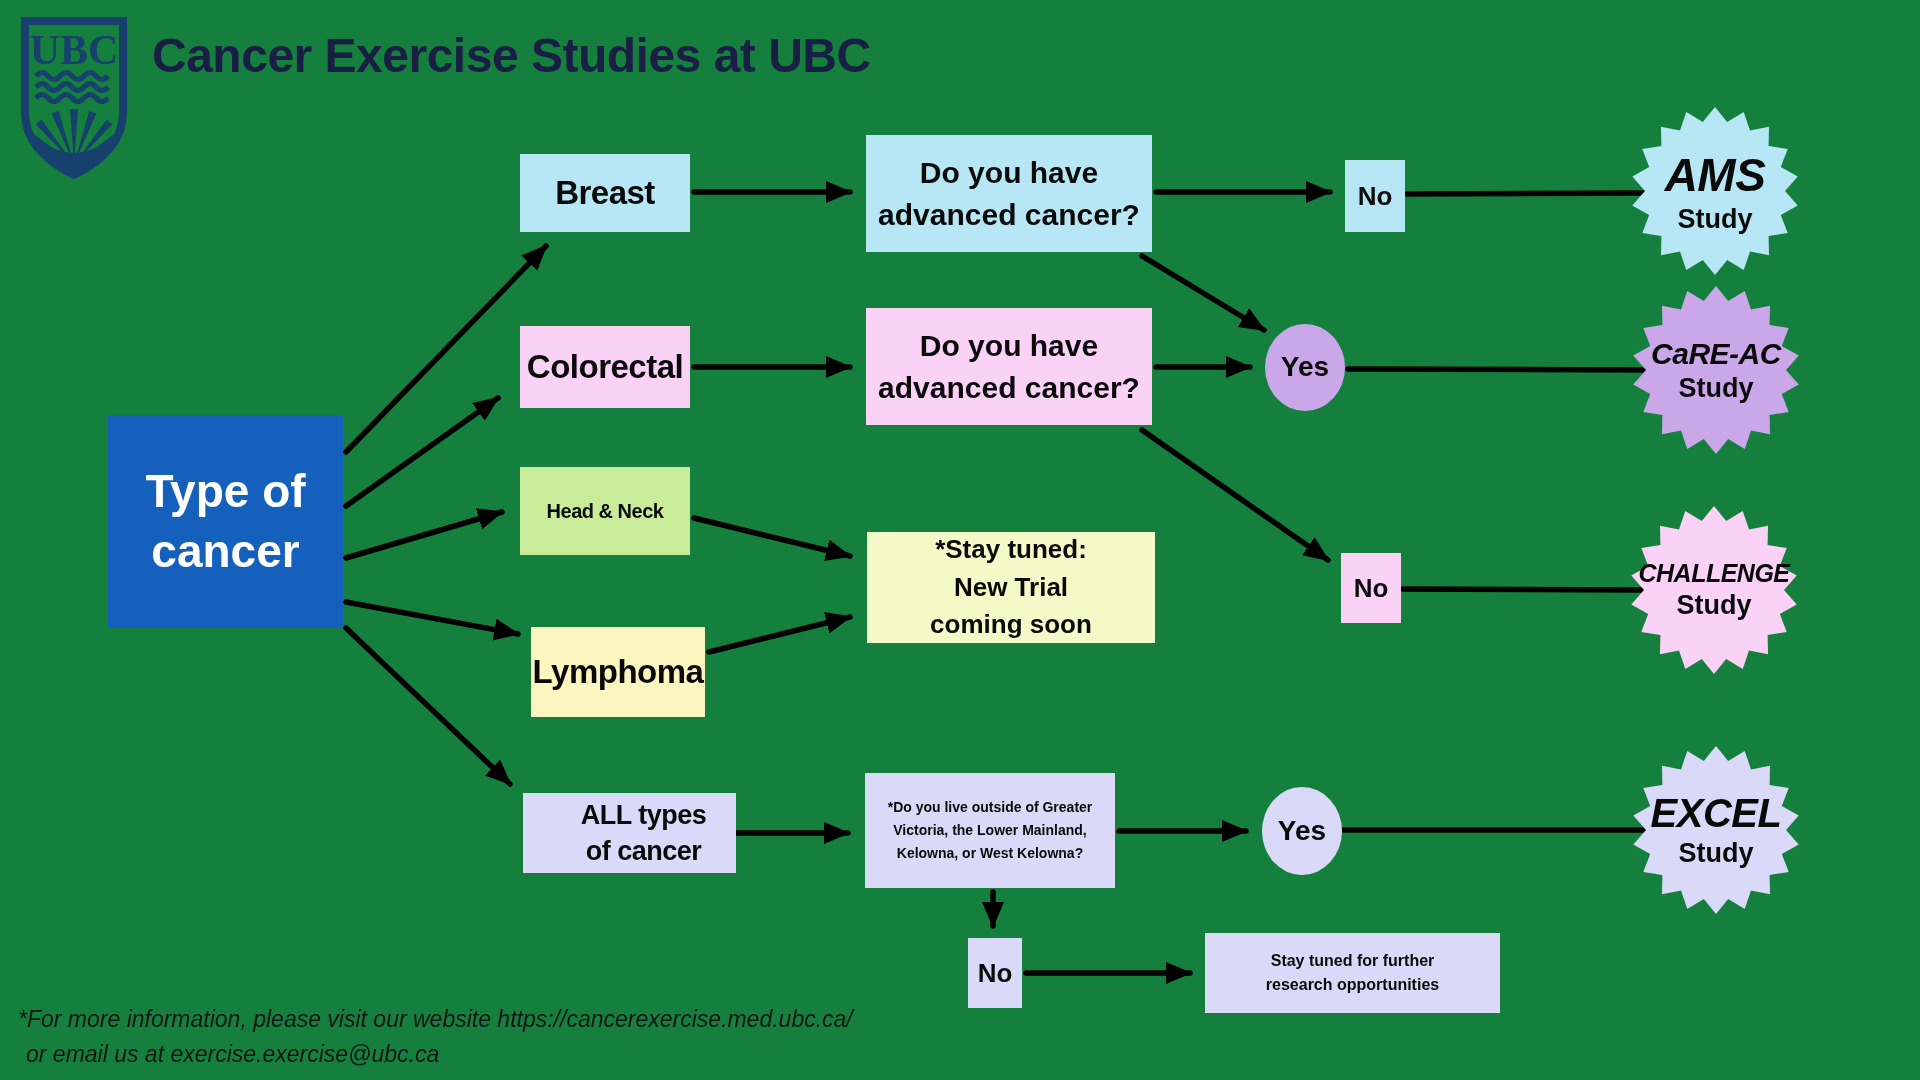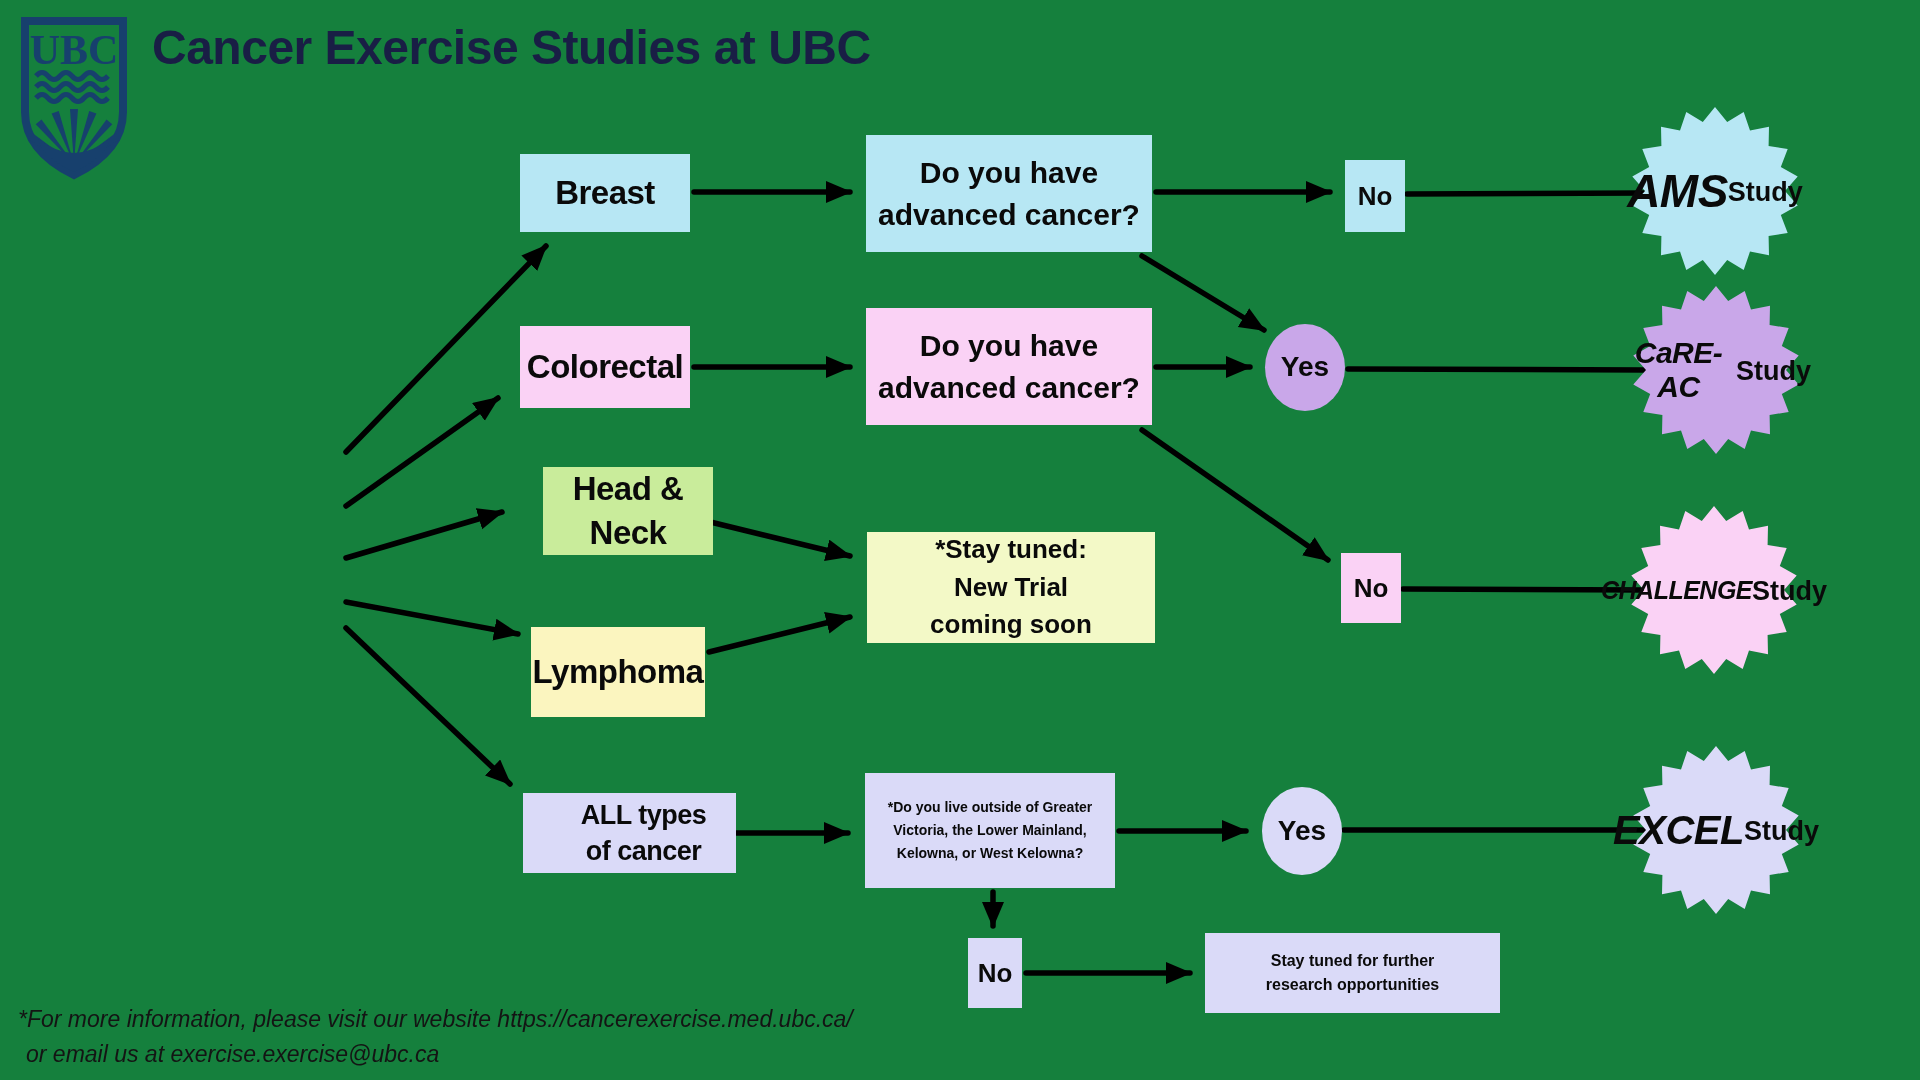--- a/index.html
+++ b/index.html
@@ -1,38 +1,38 @@
 <!DOCTYPE html>
 <html><head>
 <meta charset="utf-8">
 <style>
   html,body{margin:0;padding:0;background:#fff;}
   .canvas{position:relative;width:1920px;height:1080px;background:#15803d;overflow:hidden;
           font-family:"Liberation Sans",sans-serif;color:#0a0a0a;}
   
-  .title{position:absolute;left:152px;top:20px;font-size:48px;font-weight:800;
+  .title{position:absolute;left:152px;top:28px;font-size:48px;font-weight:800;
          letter-spacing:-0.5px;white-space:nowrap;}
   .crest{position:absolute;left:20px;top:16px;width:108px;height:164px;}
   
   .node{position:absolute;display:flex;align-items:center;justify-content:center;
         text-align:center;font-weight:700;white-space:pre-line;line-height:1.32;}
   .root-node{font-size:46px;color:#ffffff;line-height:1.3;}
   .type-node{font-size:33px;letter-spacing:-0.5px;}
-  .type-node.small{font-size:33px;margin-left:23px;}
+  .type-node.small{font-size:20px;}
   .type-node.alltypes{font-size:27px;line-height:1.35;padding-left:28px;}
   .q-node{font-size:30px;line-height:1.38;}
   .q-node.small{font-size:14px;line-height:1.62;}
   .stay-node{font-size:26px;line-height:1.45;}
   .stay-node.small{font-size:16px;line-height:1.5;}
   .answer{font-size:26px;}
   .answer.circle{border-radius:50%;font-size:28px;}
   
   .badge{position:absolute;width:190px;height:190px;}
   .badge svg{position:absolute;left:0;top:0;}
-  .badge-text{position:absolute;inset:0;display:flex;flex-direction:row;
+  .badge-text{position:absolute;inset:0;display:flex;flex-direction:column;
               align-items:center;justify-content:center;text-align:center;}
   .badge-name{font-weight:800;font-style:italic;letter-spacing:-0.5px;}
   .badge-name.n-ams{font-size:46px;}
   .badge-name.n-care{font-size:30px;}
   .badge-name.n-challenge{font-size:25px;}
   .badge-name.n-excel{font-size:40px;}
   .badge-sub{font-weight:700;font-size:27px;margin-top:2px;text-align:center;}
   
   .wires{position:absolute;left:0;top:0;width:1920px;height:1080px;pointer-events:none;}
   
@@ -94,20 +94,22 @@
       <line x1="709" y1="652" x2="850" y2="617" marker-end="url(#ah)"></line>
 
       <line x1="712" y1="833" x2="848" y2="833" marker-end="url(#ah)"></line>
       <line x1="1119" y1="831" x2="1246" y2="831" marker-end="url(#ah)"></line>
       <line x1="1344" y1="830" x2="1648" y2="830"></line>
       <line x1="993" y1="892" x2="993" y2="926" marker-end="url(#ah)"></line>
       <line x1="1026" y1="973" x2="1190" y2="973" marker-end="url(#ah)"></line>
     </g>
   </svg>
 
+  <div class="node root-node" style="left: 108px; top: 415px; width: 235px; height: 213px; background: rgb(21, 96, 189);">Type of
+cancer</div>
 
   <div class="node type-node" style="left: 520px; top: 154px; width: 170px; height: 78px; background: rgb(183, 231, 244);">Breast</div>
   <div class="node type-node" style="left: 520px; top: 326px; width: 170px; height: 82px; background: rgb(250, 210, 245);">Colorectal</div>
   <div class="node type-node small" style="left: 520px; top: 467px; width: 170px; height: 88px; background: rgb(201, 236, 155);">Head &amp; Neck</div>
   <div class="node type-node" style="left: 531px; top: 627px; width: 174px; height: 90px; background: rgb(251, 245, 191);">Lymphoma</div>
   <div class="node type-node alltypes" style="left: 523px; top: 793px; width: 185px; height: 80px; background: rgb(218, 218, 248);">ALL types
 of cancer</div>
 
   <div class="node q-node" style="left: 866px; top: 135px; width: 286px; height: 117px; background: rgb(183, 231, 244);">Do you have
 advanced cancer?</div>

